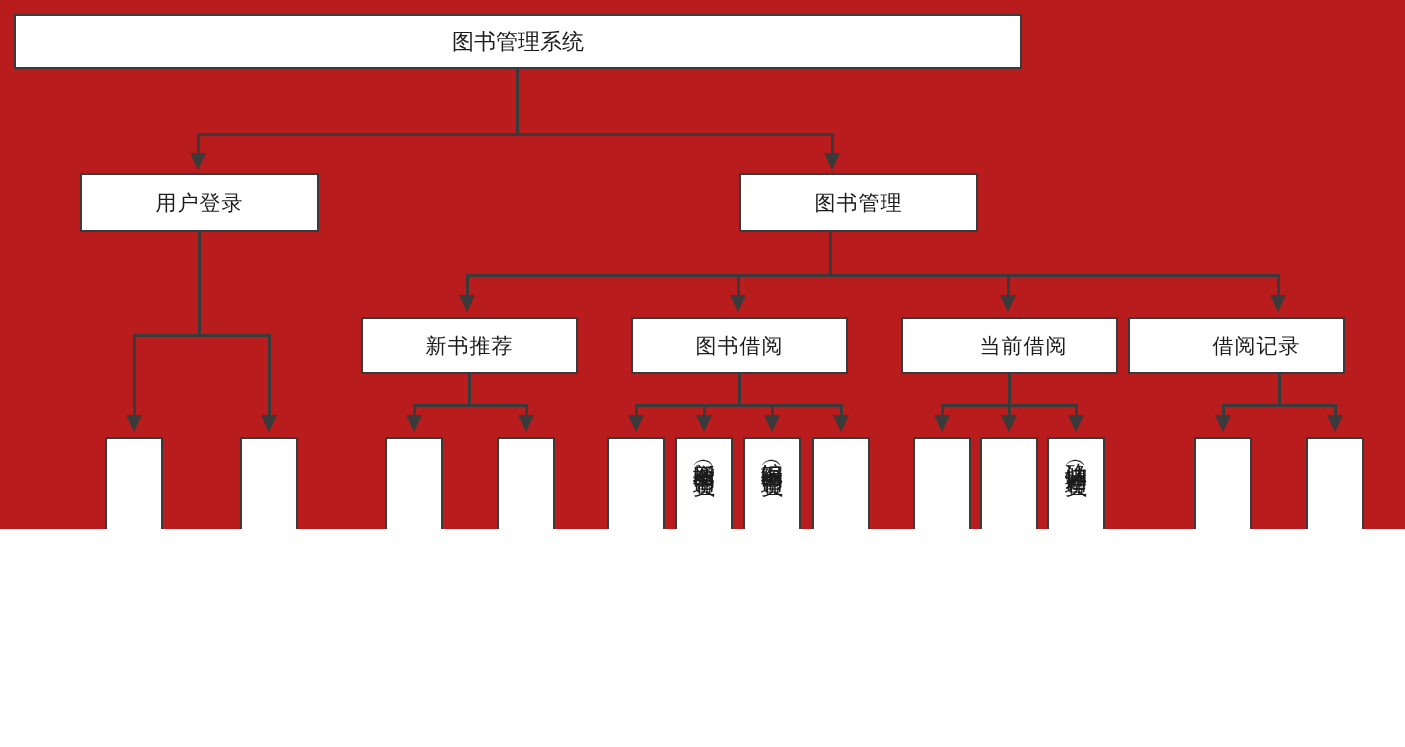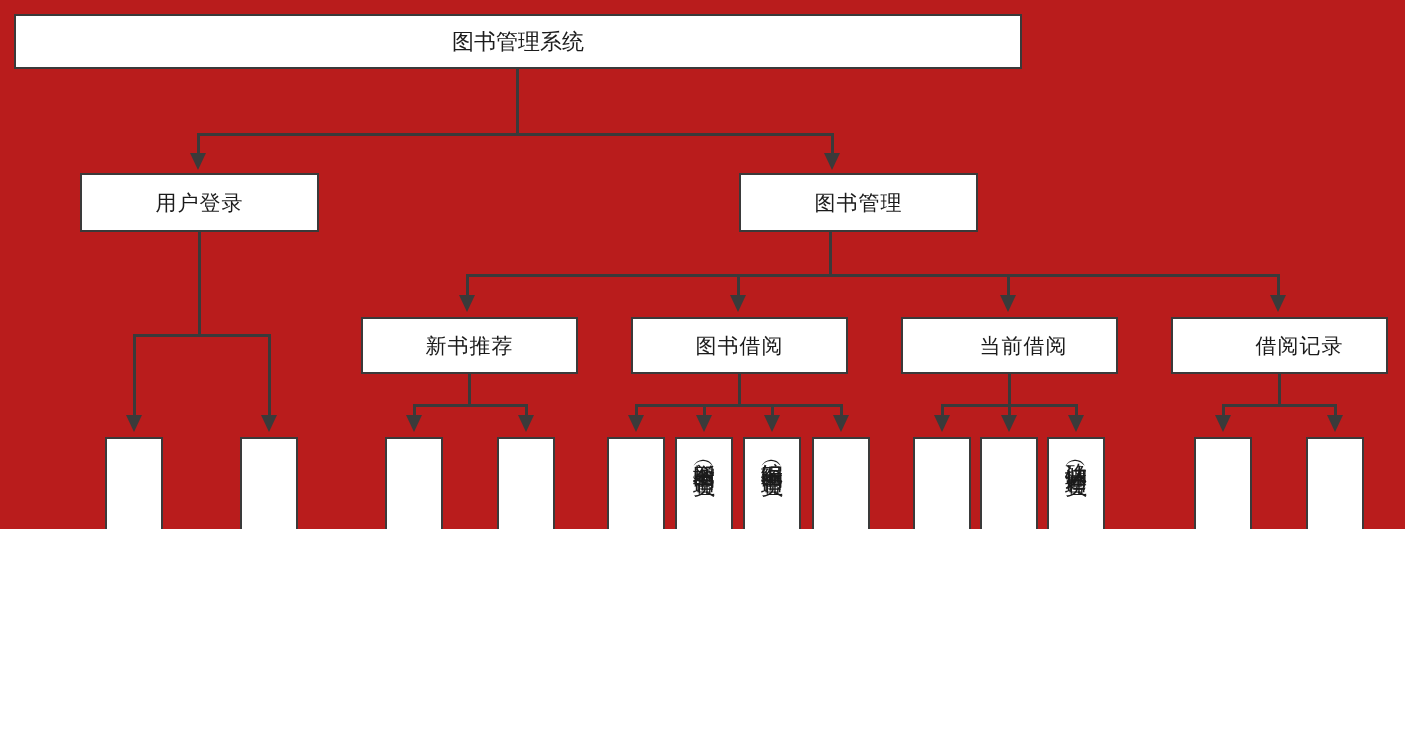--- a/index.html
+++ b/index.html
@@ -130,21 +130,21 @@
 
   <div class="node horiz" style="left:361px; top:317px; width:217px; height:57px;">
     <span>新书推荐</span>
   </div>
   <div class="node horiz" style="left:631px; top:317px; width:217px; height:57px;">
     <span>图书借阅</span>
   </div>
   <div class="node horiz" style="left:901px; top:317px; width:217px; height:57px;padding-left:28px;">
     <span>当前借阅</span>
   </div>
-  <div class="node horiz" style="left:1171px; top:317px; width:217px; height:57px;padding-left:40px;">
+  <div class="node horiz" style="left:1128px; top:317px; width:217px; height:57px;padding-left:40px;">
     <span>借阅记录</span>
   </div>
 
   <div class="vline" style="left:468px; top:374px; width:3px; height:32px;"></div>
   <div class="hline" style="left:413px; top:404px; width:115px; height:3px;"></div>
   <div class="vline" style="left:413px; top:404px; width:3px; height:14px;"></div>
   <div class="arrow" style="left:406px; top:415px;"></div>
   <div class="vline" style="left:525px; top:404px; width:3px; height:14px;"></div>
   <div class="arrow" style="left:518px; top:415px;"></div>
 

